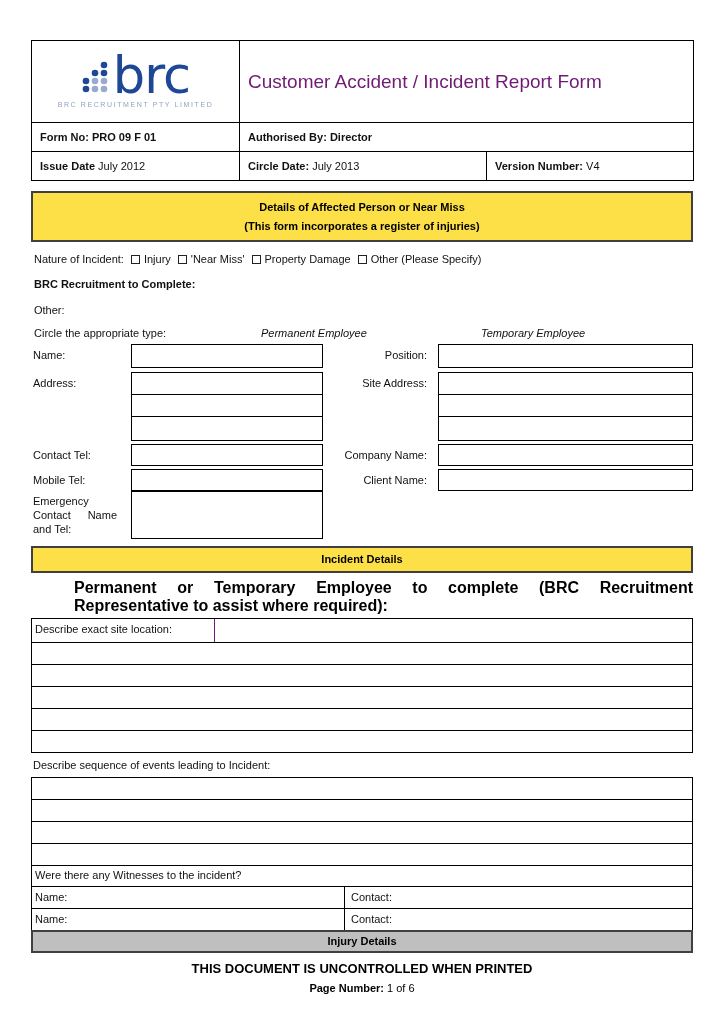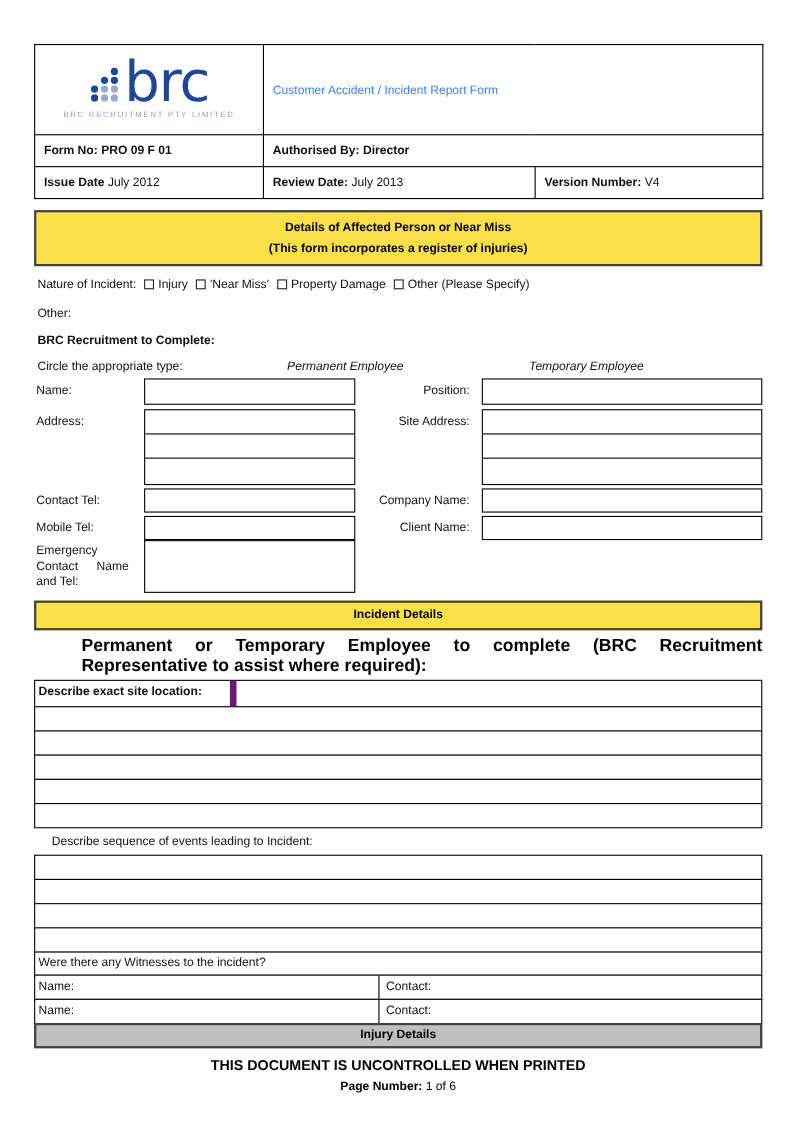--- a/index.html
+++ b/index.html
@@ -8,21 +8,21 @@
     width:724px; height:1024px; position:relative;
     font-family:"Liberation Sans", sans-serif;
     color:#111; font-size:11px;
   }
   .page { position:absolute; left:31px; top:40px; width:662px; }
 
   
   table.hdr { border-collapse:collapse; width:662px; table-layout:fixed; }
   table.hdr td { border:1px solid #000; padding:5px 8px; vertical-align:middle; }
   .logo-cell { height:82px; text-align:center; }
-  .title-cell { font-size:11px; color:#3b82f6; padding-left:12px; }
+  .title-cell { font-size:19px; color:#701a75; padding-left:12px; }
   .hdr-b { font-weight:bold; }
   .hdr-row td { height:29px; font-size:11px; }
 
   .logo { display:inline-block; text-align:center; }
   .logo-row { display:flex; align-items:flex-end; justify-content:center; }
   .logo-text {
     font-family:"DejaVu Sans", sans-serif; font-size:51px; line-height:0.85;
     letter-spacing:-1px; color:#1e4796; margin-left:2px;
   }
   .logo-tagline {
@@ -64,23 +64,23 @@
   
   .instruction {
     margin-top:6px; font-weight:bold; font-size:16px; color:#000;
     text-align:justify; line-height:18px;padding-left:43px;
   }
   .stack { margin-top:3px; }
   .srow { border:1px solid #000; background:#fff; width:662px; }
   .srow + .srow { margin-top:-1px; }
   .h23 { height:23px; }
   .loc-row { display:flex; height:25px; }
-  .loc-label { width:183px; border-right:6px solid #701a75; padding:4px 4px 0 3px;font-weight:bold; }
+  .loc-label { width:183px; border-right:1px solid #701a75; padding:4px 4px 0 3px; }
   .loc-input { flex:1; }
-  .seq-line { margin-top:5px; line-height:15px; padding-left:2px;margin-left:14px; }
+  .seq-line { margin-top:5px; line-height:15px; padding-left:2px; }
   .stack2 { margin-top:4px; }
   .wit-row { height:22px; padding:3px 4px 0 3px; }
   .nc-row { display:flex; height:23px; }
   .nc-name { width:313px; border-right:1px solid #000; padding:4px 4px 0 3px; }
   .nc-contact { flex:1; padding:4px 4px 0 6px; }
   .banner-injury {
     height:23px; line-height:19px; border:2px solid #404040;
     background:#bfbfbf; text-align:center; font-weight:bold; color:#000;
   }
 
@@ -133,43 +133,43 @@
         <span class="hdr-b">Authorised By:</span>
         <span class="hdr-b">Director</span>
       </td>
     </tr>
     <tr class="hdr-row">
       <td>
         <span class="hdr-b">Issue Date</span>
         <span>July 2012</span>
       </td>
       <td>
-        <span class="hdr-b">Review Date:</span>
+        <span class="hdr-b">Circle Date:</span>
         <span>July 2013</span>
       </td>
       <td>
         <span class="hdr-b">Version Number:</span>
         <span>V4</span>
       </td>
     </tr>
   </tbody>
     </table>
 
   <div class="banner banner1">
     <div>Details of Affected Person or Near Miss</div>
     <div>(This form incorporates a register of injuries)</div>
   </div>
 
   <div class="tline nature">
     <span>Nature of Incident:</span><span class="cb"></span><span>Injury</span><span class="cb"></span><span>'Near Miss'</span><span class="cb"></span><span>Property Damage</span><span class="cb"></span><span>Other (Please Specify)</span>
   </div>
 
+  <div class="tline brcbold">BRC Recruitment to Complete:</div>
+
   <div class="tline other">Other:</div>
-
-  <div class="tline brcbold">BRC Recruitment to Complete:</div>
 
   <div class="circle-row tline">
     <span>Circle the appropriate type:</span>
     <span class="type-opt" style="left:230px">Permanent Employee</span>
     <span class="type-opt" style="left:450px">Temporary Employee</span>
   </div>
 
   <div class="fields">
     <span class="flbl" style="left:2px; top:4px">Name:</span>
     <div class="fbox lbox" style="top:0; height:24px"></div>

